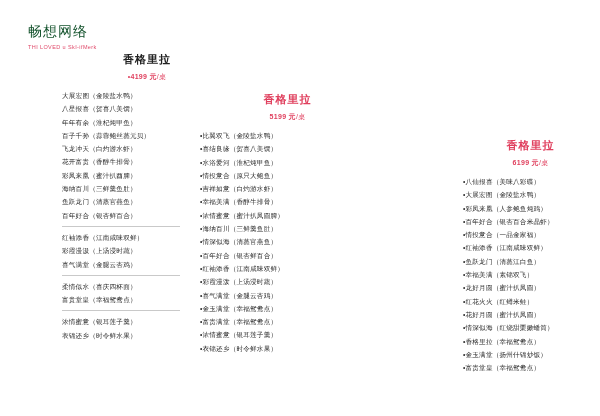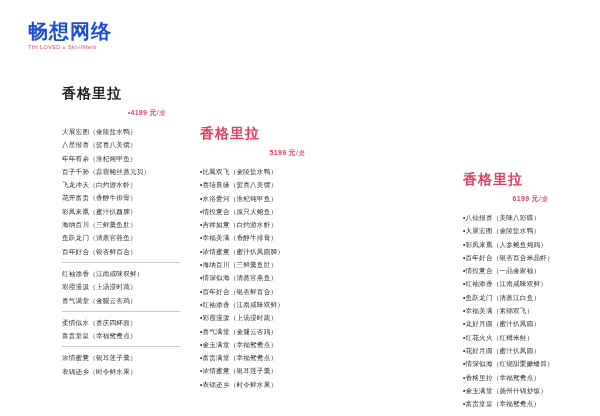--- a/index.html
+++ b/index.html
@@ -19,40 +19,40 @@
     width: 600px;
     height: 416px;
     background: #ffffff;
   }
   .brand {
     position: absolute;
     left: 28px;
     top: 22px;
   }
   .brand-title {
-    font-size: 20px;
-    font-weight: bold;
-    color: #1d4ed8;
+    font-size: 14px;
+    font-weight: normal;
+    color: #14532d;
     letter-spacing: 1px;
     line-height: 18px;
   }
   .brand-sub {
     font-size: 5.5px;
     color: #e04a6a;
     letter-spacing: 0.4px;
     margin-top: 3px;
     line-height: 8px;
   }
 
   .menu-title {
-    font-size: 14px;
+    font-size: 11px;
     color: #222222;
     font-weight: bold;
+    text-align: center;
     letter-spacing: 1px;
-    margin-top: 33px;
   }
   .menu-title.accent {
     color: #e0405e;
   }
   .menu-price {
     font-size: 7px;
     color: #e0405e;
     text-align: center;
     margin-top: 5px;
     letter-spacing: 0.3px;

